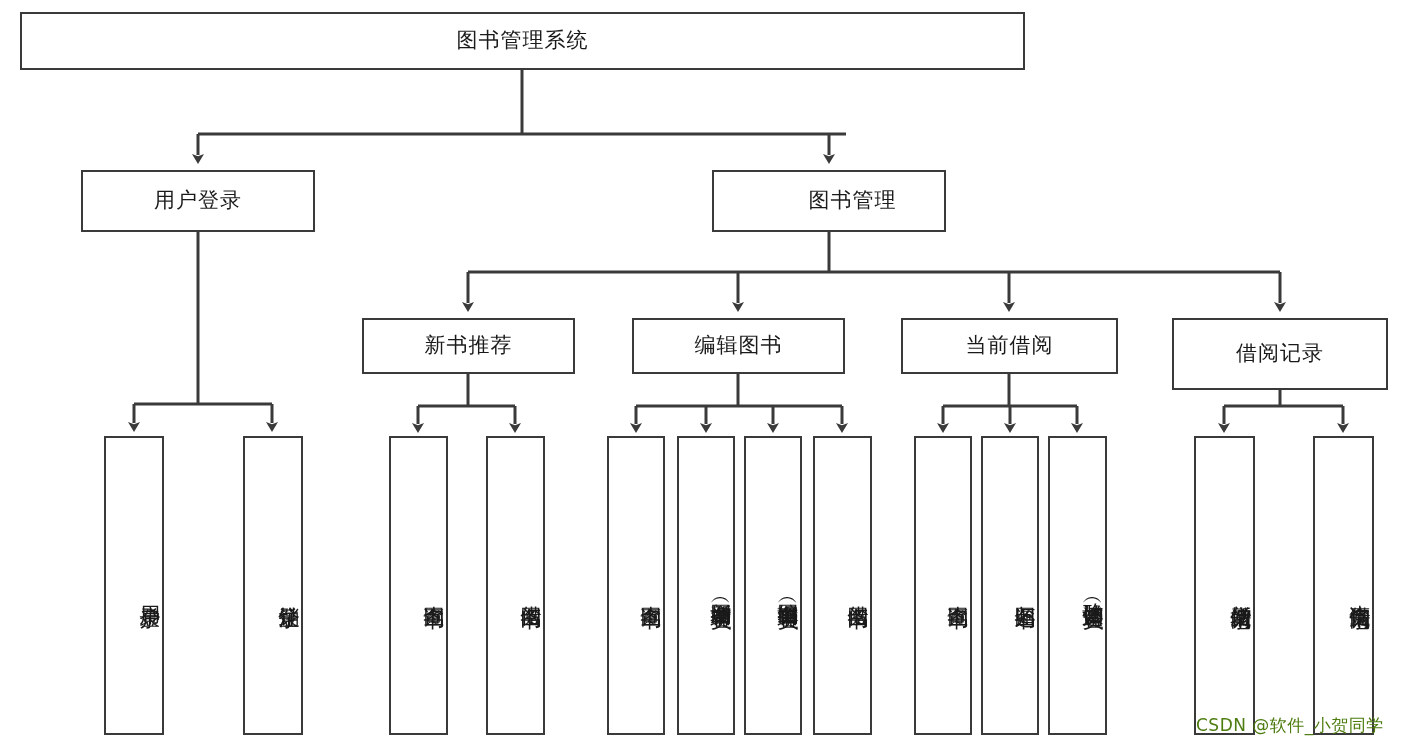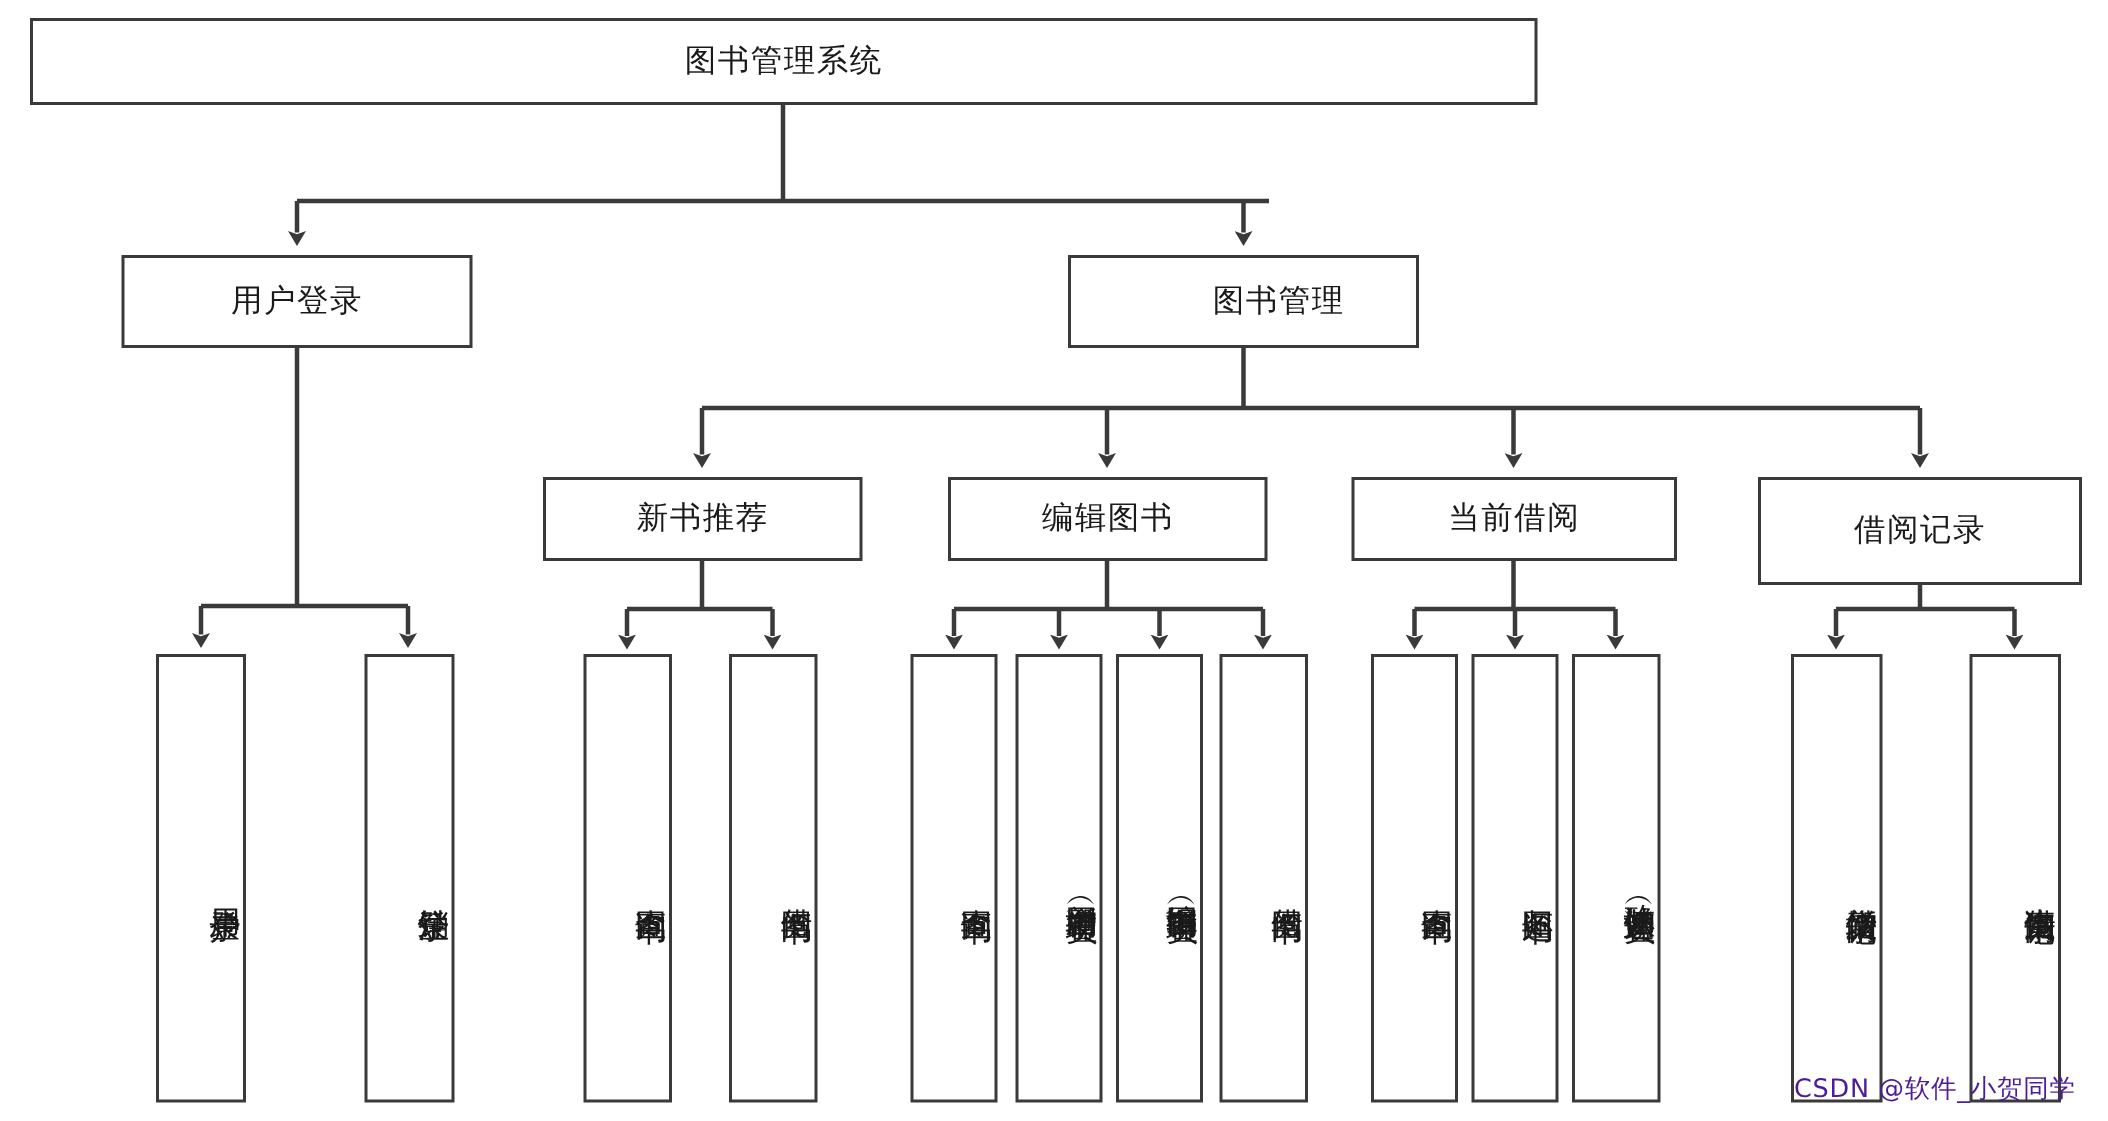--- a/index.html
+++ b/index.html
@@ -52,21 +52,21 @@
     align-items: flex-start;
     justify-content: center;
   }
   .node.v .vtxt {
     writing-mode: vertical-rl;
     text-orientation: upright;
     white-space: nowrap;
   }
   .watermark {
     position: absolute;
-    color: #4c1d95;
+    color: #4d7c0f;
     font-size: 17px;
     letter-spacing: 0.5px;
     white-space: nowrap;
     user-select: none;
   }
 </style>
 </head>
 <body>
 
 <div id="canvas">

